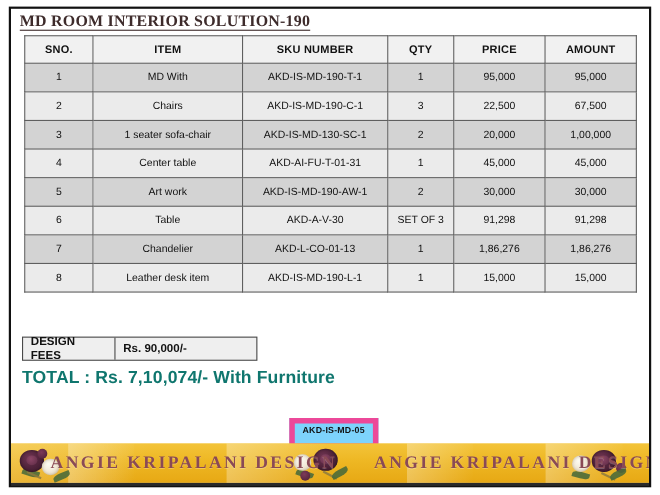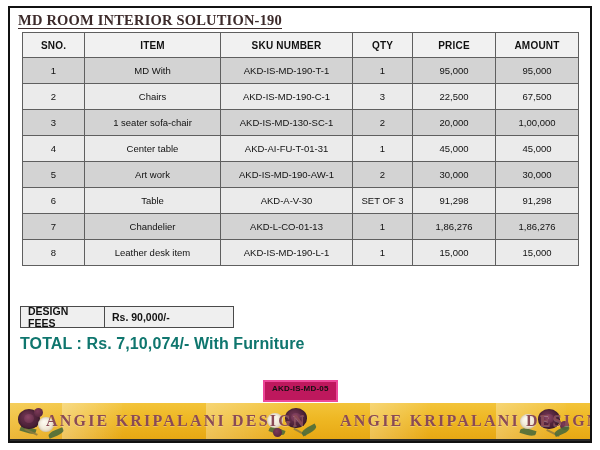--- a/index.html
+++ b/index.html
@@ -115,22 +115,22 @@
     font-weight: 700;
     color: #C00000;
     line-height: 1.35;
     white-space: nowrap;
   }
 
   
   #code-tag {
     position: absolute;
     left: 263px; top: 380px;
-    border: 2px solid #ec4899;
-    background: #be185d;
+    border: 5px solid #ec4899;
+    background: #7dd3fc;
     padding: 2px 7px 7px;
     font-size: 8px;
     font-weight: 700;
     color: #111111;
     letter-spacing: .2px;
   }
 
   
   #brand-banner {
     position: absolute;

